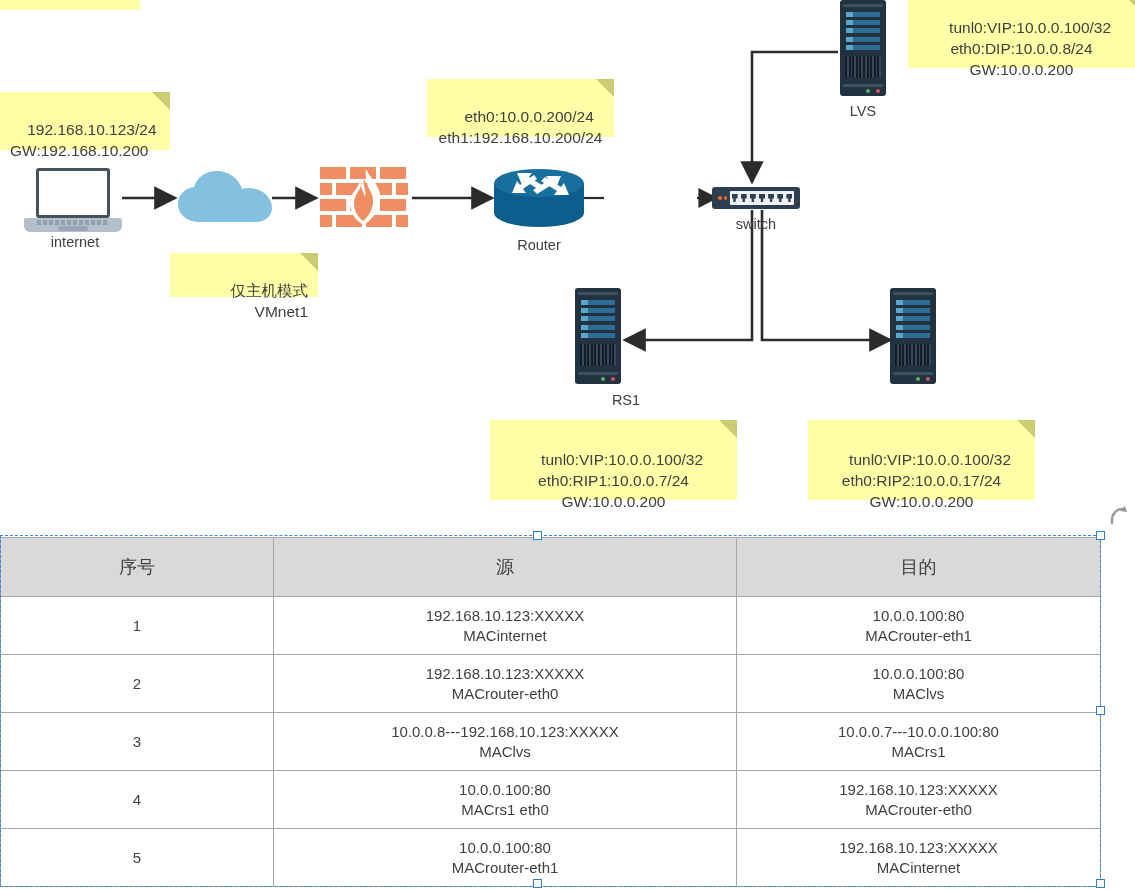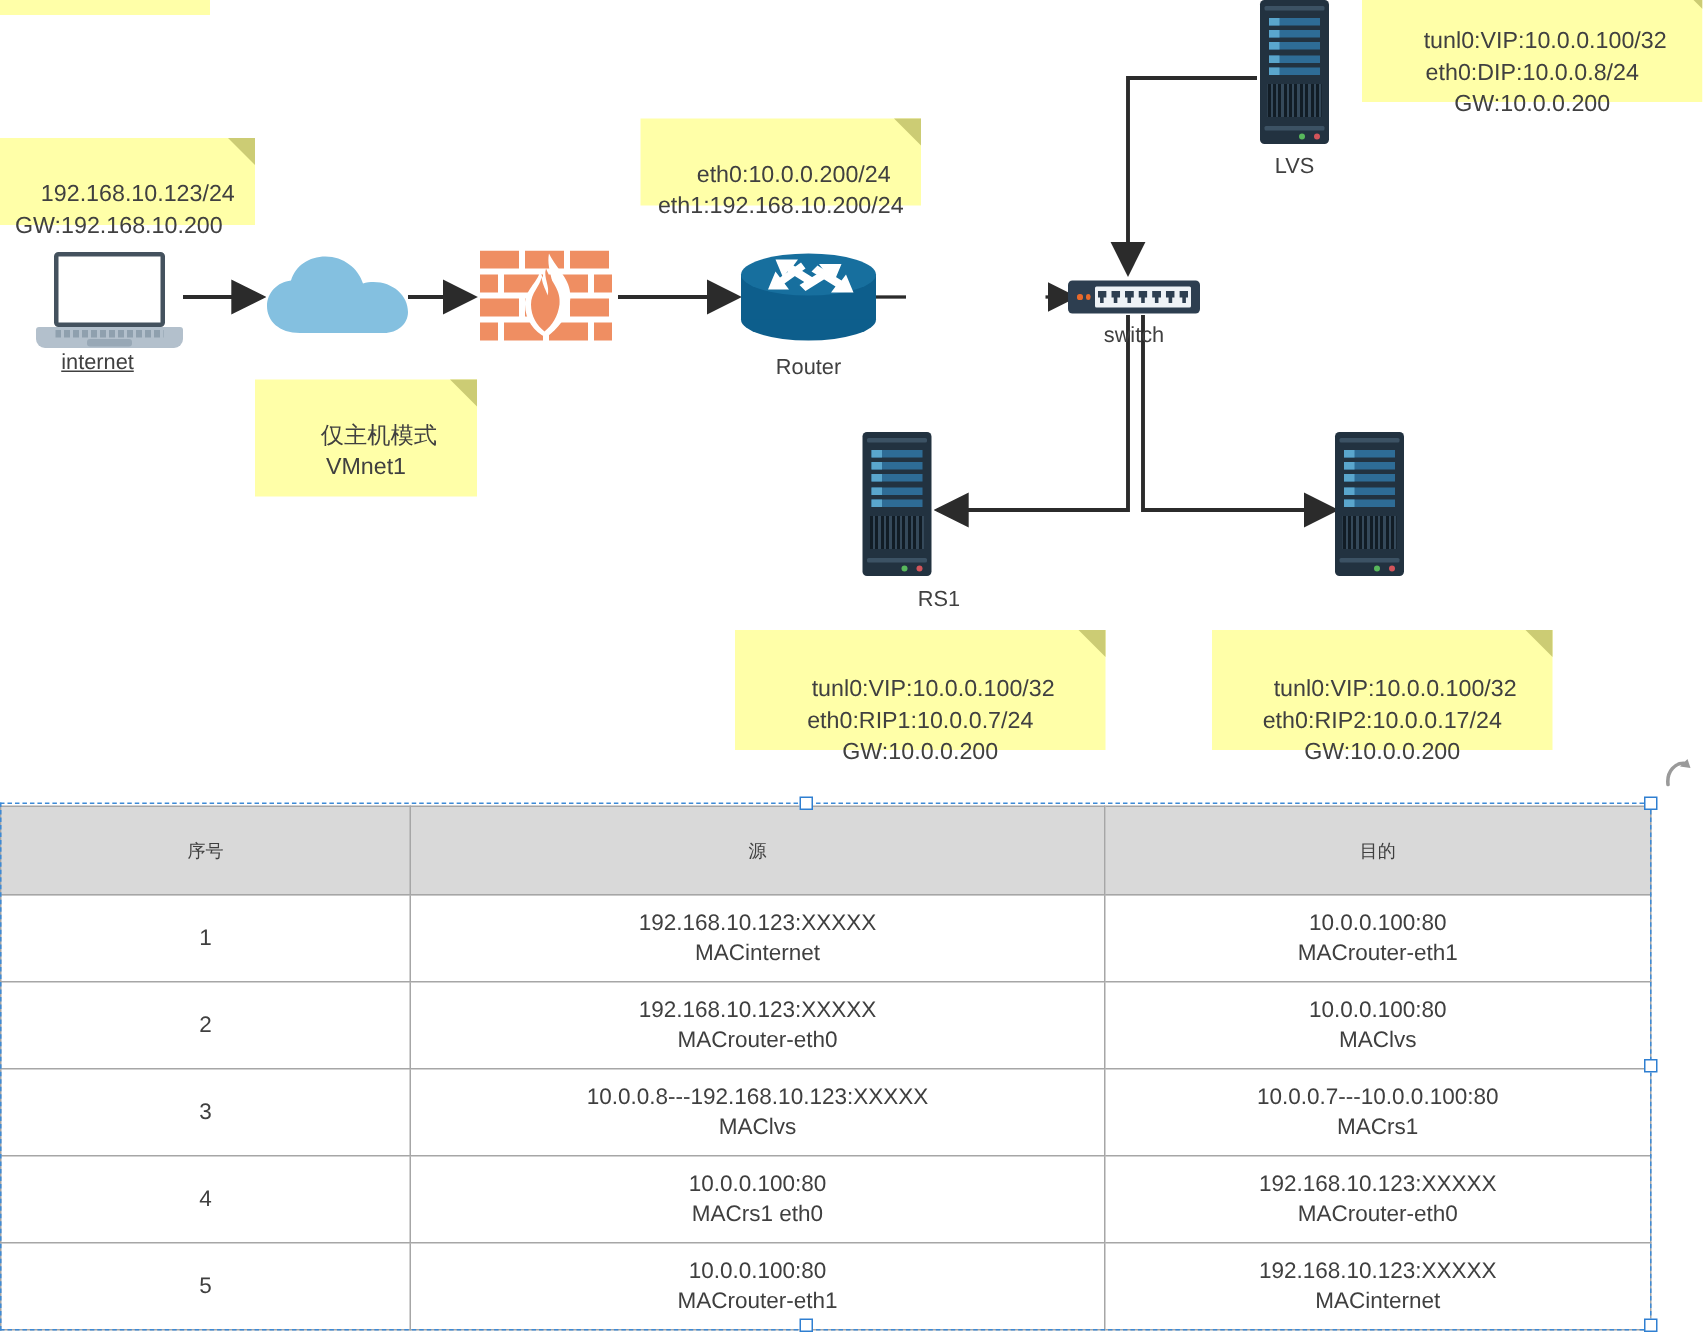--- a/index.html
+++ b/index.html
@@ -164,21 +164,21 @@
     vertical-align: middle;
     font-size: 15px;
     color: #3f3f3f;
     line-height: 20px;
     padding: 0;
   }
   table.flow th {
     background: #d9d9d9;
     height: 58px;
     font-weight: normal;
-    font-size: 12px;
+    font-size: 18px;
   }
   table.flow td { height: 57px; }
   table.flow tr td:first-child, table.flow tr th:first-child { width: 272px; }
   table.flow tr td:nth-child(2), table.flow tr th:nth-child(2) { width: 462px; }
   .cell-l1 { display: block; }
   .cell-l2 { display: block; }
 
   
   .sel-box {
     position: absolute;
@@ -238,21 +238,21 @@
 
     <polyline points="762,210 762,340 890,340" fill="none" stroke="#2b2b2b" stroke-width="2.6" marker-end="url(#arw)"></polyline>
   </svg>
 
   <div class="dev" style="left:24px; top:168px; width:98px; height:64px;">
     <div class="laptop-screen"></div>
     <div class="laptop-base"></div>
     <div class="laptop-keys"></div>
     <div class="laptop-pad"></div>
   </div>
-  <div class="dev-label" style="left:16px; top:234px; width:98px;text-decoration:underline;">internet</div>
+  <div class="dev-label" style="left:26px; top:234px; width:98px;">internet</div>
 
   <div class="dev" style="left:176px; top:170px;">
     <svg class="cloud" viewBox="0 0 100 56">
       <path d="M24,52 C10,52 2,44 2,34 C2,25 9,18 18,17 C21,7 30,1 41,1 C53,1 63,9 66,19
                C68,18 71,18 73,18 C86,18 96,27 96,38 C96,46 89,52 80,52 Z" fill="#84c0e0"></path>
     </svg>
   </div>
 
   <div class="dev" style="left:320px; top:167px;">
     <svg class="fw" viewBox="0 0 92 62">
@@ -368,21 +368,21 @@
       </div>
   </div>
   <div class="dev-label" style="left:885px; top:380px; width:56px;margin-top:44px;">RS2</div>
 
   <div class="note" style="left:0px; top:78px; width:170px; height:58px; text-align:left; padding-left:10px;margin-top:14px;">
     <span>192.168.10.123/24
 GW:192.168.10.200</span>
     <span class="fold"></span>
   </div>
 
-  <div class="note" style="left:170px; top:253px; width:148px; height:78px;">
+  <div class="note" style="left:170px; top:253px; width:148px; height:44px;text-align:right;">
     <span>仅主机模式
 VMnet1</span>
     <span class="fold"></span>
   </div>
 
   <div class="note" style="left:427px; top:79px; width:187px; height:58px;">
     <span>eth0:10.0.0.200/24
 eth1:192.168.10.200/24</span>
     <span class="fold"></span>
   </div>

